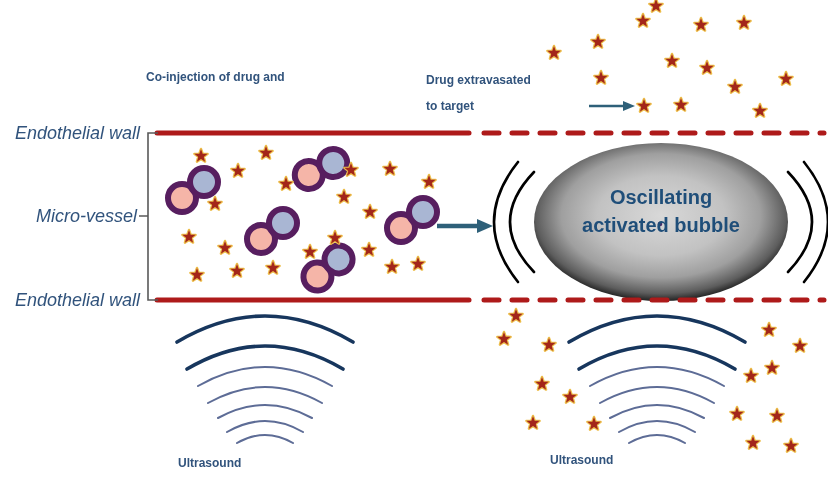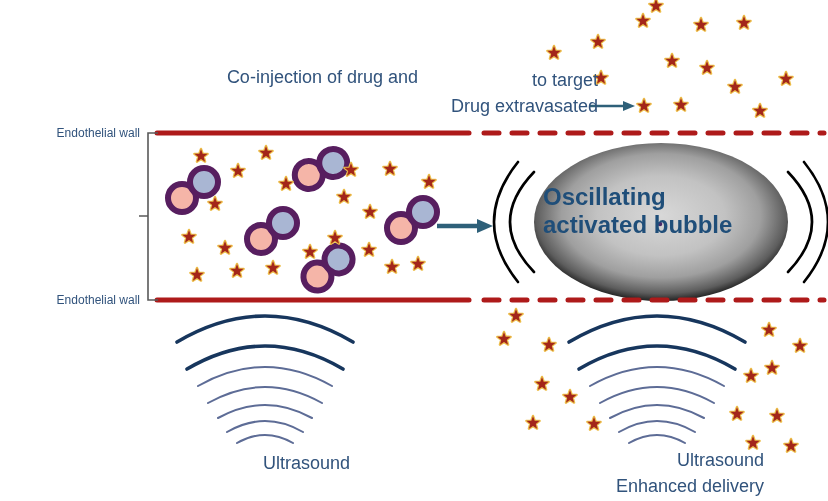--- a/index.html
+++ b/index.html
@@ -1,21 +1,21 @@
 <!DOCTYPE html>
 <html style="--text: #31537C; --bubble-text: #1F4E79; --wall: #AE1A1A; --star-fill: #A3261A; --star-glow: #EDBE4B; --cluster-ring: #571E5F; --cluster-pink: #F5B5A8; --cluster-blue: #A9B6D3; --arrow: #2E6079; --wave-dark: #17365D; --wave-light: #5D6C96; --paren: #000000; --bracket: #595959; --bubble-center: #D8D8D8; --bubble-edge: #0A0A0A; --bubble-dot: #4A2A6A;"><head>
 <meta charset="utf-8">
 <style>
   html,body{margin:0;padding:0;background:#fff;}
   #canvas{position:relative;width:828px;height:501px;background:#fff;overflow:hidden;
           font-family:"Liberation Sans",sans-serif;}
   #art{position:absolute;left:0;top:0;}
-  .lbl{position:absolute;font-size:12px;color:var(--text);white-space:nowrap;line-height:22px;}
-  .cap{position:absolute;text-align:right;font-size:18px;color:var(--text);line-height:26px;}
-  .bubble-cap{position:absolute;text-align:left;font-size:24px;font-weight:bold;
+  .lbl{position:absolute;font-size:18px;color:var(--text);white-space:nowrap;line-height:22px;font-style:italic;}
+  .cap{position:absolute;text-align:left;font-size:12px;color:var(--text);line-height:26px;font-weight:bold;}
+  .bubble-cap{position:absolute;text-align:center;font-size:20px;font-weight:bold;
               color:var(--bubble-text);line-height:28px;}
   .wall-line{stroke:var(--wall);stroke-width:5;stroke-linecap:round;fill:none;}
   .wall-dashed{stroke-dasharray:15 13;}
   .bracket{stroke:var(--bracket);stroke-width:1.6;fill:none;}
   .arrow-line{stroke:var(--arrow);fill:none;}
   .arrow-head{fill:var(--arrow);}
   .star{fill:var(--star-fill);stroke:var(--star-glow);stroke-width:2.4;
         paint-order:stroke;stroke-linejoin:round;}
   .c-ring{stroke:var(--cluster-ring);stroke-width:6;}
   .wave-dark{stroke:var(--wave-dark);stroke-width:3.6;fill:none;stroke-linecap:round;}
@@ -148,38 +148,38 @@
         <path d="M0,-7 L1.7,-2.35 L6.66,-2.16 L2.76,0.9 L4.11,5.66 L0,2.9 L-4.11,5.66 L-2.76,0.9 L-6.66,-2.16 L-1.7,-2.35 Z" class="star" transform="translate(737,414)"></path>
         <path d="M0,-7 L1.7,-2.35 L6.66,-2.16 L2.76,0.9 L4.11,5.66 L0,2.9 L-4.11,5.66 L-2.76,0.9 L-6.66,-2.16 L-1.7,-2.35 Z" class="star" transform="translate(777,416)"></path>
         <path d="M0,-7 L1.7,-2.35 L6.66,-2.16 L2.76,0.9 L4.11,5.66 L0,2.9 L-4.11,5.66 L-2.76,0.9 L-6.66,-2.16 L-1.7,-2.35 Z" class="star" transform="translate(533,423)"></path>
         <path d="M0,-7 L1.7,-2.35 L6.66,-2.16 L2.76,0.9 L4.11,5.66 L0,2.9 L-4.11,5.66 L-2.76,0.9 L-6.66,-2.16 L-1.7,-2.35 Z" class="star" transform="translate(594,424)"></path>
         <path d="M0,-7 L1.7,-2.35 L6.66,-2.16 L2.76,0.9 L4.11,5.66 L0,2.9 L-4.11,5.66 L-2.76,0.9 L-6.66,-2.16 L-1.7,-2.35 Z" class="star" transform="translate(753,443)"></path>
         <path d="M0,-7 L1.7,-2.35 L6.66,-2.16 L2.76,0.9 L4.11,5.66 L0,2.9 L-4.11,5.66 L-2.76,0.9 L-6.66,-2.16 L-1.7,-2.35 Z" class="star" transform="translate(791,446)"></path>
       </g>
   </svg>
 
   <div class="lbl" style="right:688px;top:122px">Endothelial wall</div>
+  <div class="lbl" style="right:691px;top:205px">Micro-vessel</div>
   <div class="lbl" style="right:688px;top:289px">Endothelial wall</div>
 
   <div class="cap" style="left:146px;top:64px;width:272px">
     <div>Co-injection of drug and</div>
   </div>
 
   <div class="cap" style="left:426px;top:67px;width:172px">
+    <div>Drug extravasated</div>
     <div>to target</div>
-    <div>Drug extravasated</div>
   </div>
 
   <div class="bubble-cap" style="left:543px;top:183px;width:236px">
     <div>Oscillating</div>
     <div>activated bubble</div>
   </div>
 
   <div class="cap" style="left:178px;top:450px;width:172px">
     <div>Ultrasound</div>
   </div>
 
   <div class="cap" style="left:550px;top:447px;width:214px">
     <div>Ultrasound</div>
-    <div>Enhanced delivery</div>
   </div>
 
 </div>
 
 </body></html>

